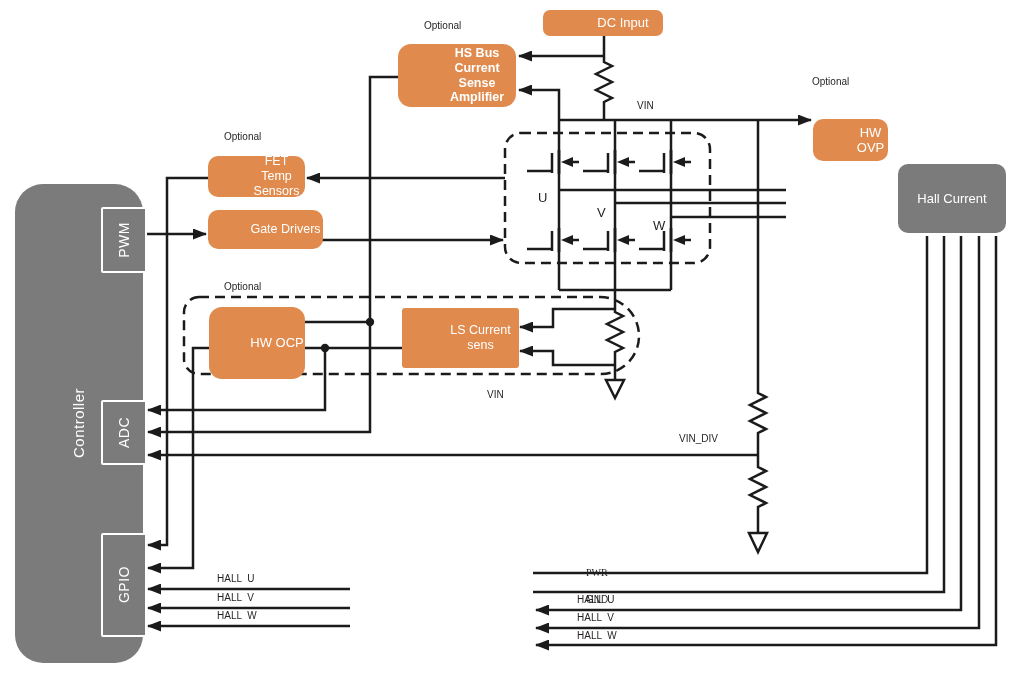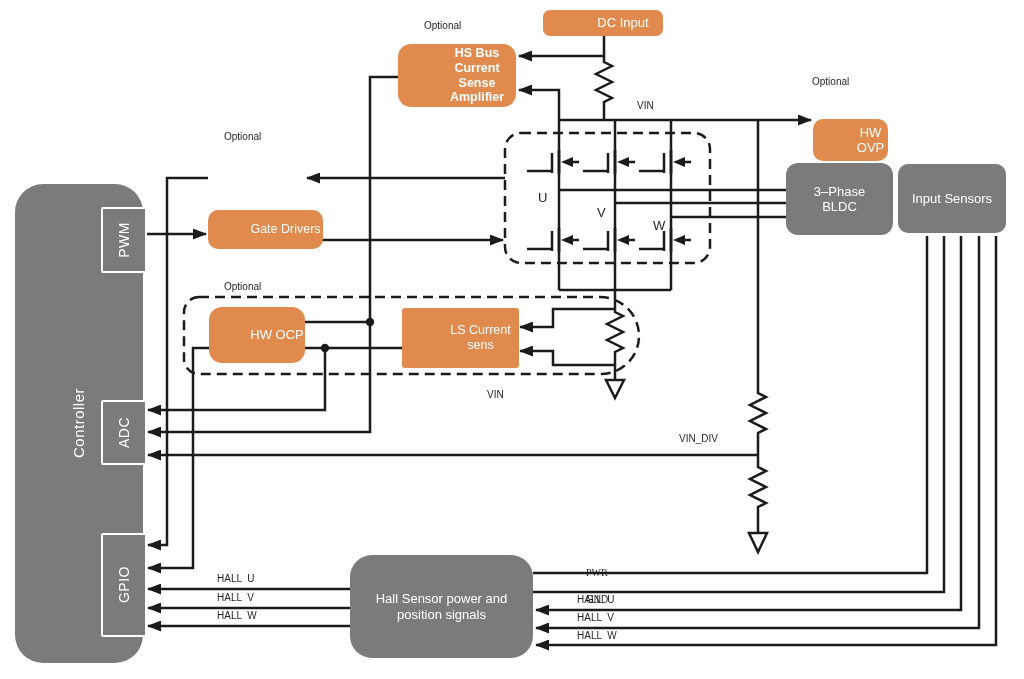--- a/index.html
+++ b/index.html
@@ -128,34 +128,32 @@
     <span class="vtext">GPIO</span>
   </div>
 
   <div class="blk ob" style="left:543px;top:10px;width:120px;height:26px;border-radius:7px;font-size:13px;">DC Input</div>
 
   <div class="blk ob" style="left:398px;top:44px;width:118px;height:63px;border-radius:13px;font-weight:bold;">HS Bus Current
 Sense Amplifier</div>
 
   <div class="blk ob" style="left:813px;top:95px;width:75px;height:42px;font-size:13px;margin-top:24px;">HW OVP</div>
 
+  <div class="blk ob" style="left:208px;top:156px;width:97px;height:41px;">FET Temp
+Sensors</div>
 
   <div class="blk ob" style="left:208px;top:210px;width:115px;height:39px;">Gate Drivers</div>
 
-  <div class="blk ob" style="left:209px;top:307px;width:96px;height:56px;border-radius:13px;font-size:13px;">HW OCP</div>
+  <div class="blk ob" style="left:209px;top:307px;width:96px;height:72px;border-radius:13px;font-size:13px;">HW OCP</div>
 
   <div class="blk ob" style="left:402px;top:308px;width:117px;height:60px;border-radius:3px;">LS Current sens</div>
 
-  <div class="blk gb" style="left:786px;top:163px;width:107px;height:72px;">3–Phase
-BLDC</div>
 
-  <div class="blk gb" style="left:896px;top:162px;width:112px;height:73px;border:2.5px solid #fff;">Input Sensors</div>
+  <div class="blk gb" style="left:896px;top:162px;width:112px;height:73px;border:2.5px solid #fff;">Hall Current</div>
 
-  <div class="blk gb" style="left:350px;top:555px;width:183px;height:103px;border-radius:22px;">Hall Sensor power and
-position signals</div>
 
   <div class="lbl" style="left:424px;top:21px;">Optional</div>
   <div class="lbl" style="left:224px;top:132px;">Optional</div>
   <div class="lbl" style="left:224px;top:282px;">Optional</div>
   <div class="lbl" style="left:812px;top:77px;">Optional</div>
 
   <div class="lbl" style="left:637px;top:101px;">VIN</div>
   <div class="lbl" style="left:487px;top:390px;">VIN</div>
   <div class="lbl" style="left:679px;top:434px;">VIN_DIV</div>
 

